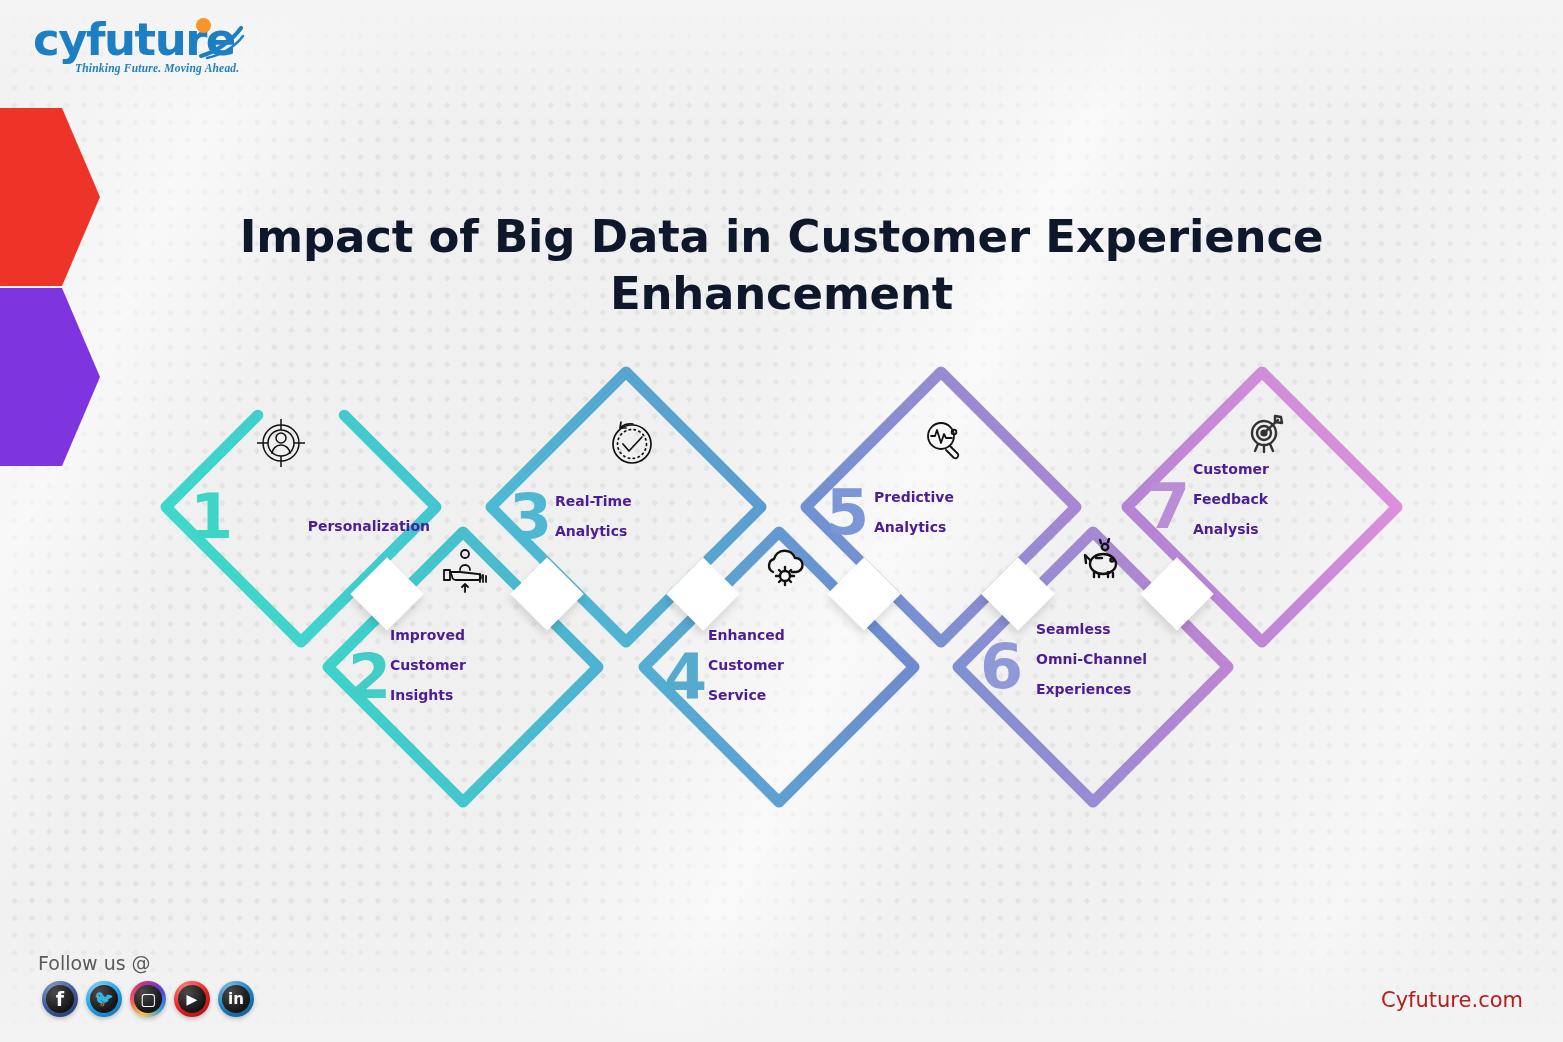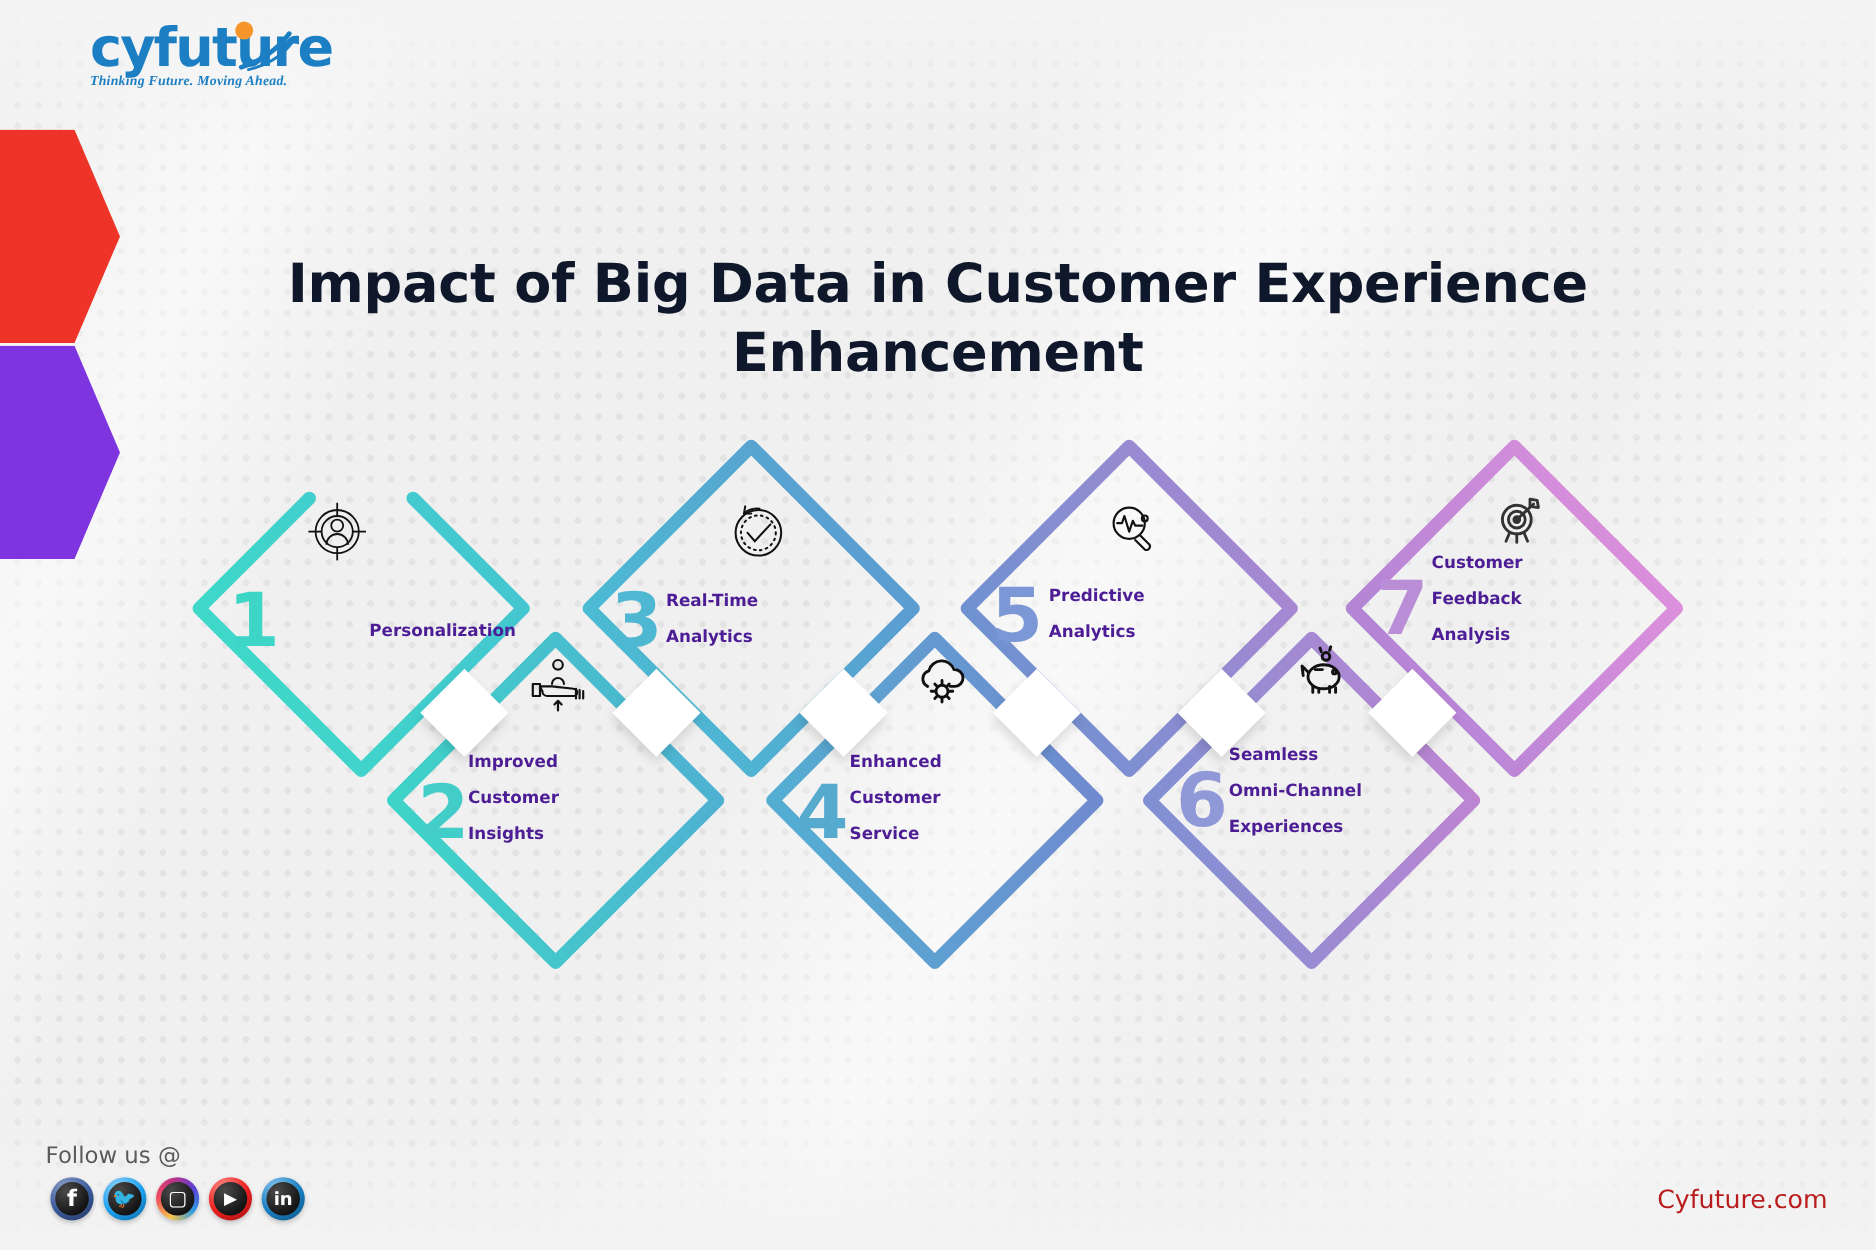--- a/index.html
+++ b/index.html
@@ -63,21 +63,20 @@
     height: 62px;
   }
   .logo-text {
     font-family: "DejaVu Sans", sans-serif;
     font-weight: 700;
     font-size: 45px;
     letter-spacing: -1.5px;
     color: #1d7fc3;
     line-height: 48px;
     white-space: nowrap;
-    margin-left: 42px;
   }
   .logo-tag {
     font-family: "Liberation Serif", serif;
     font-style: italic;
     font-weight: 700;
     font-size: 11.5px;
     letter-spacing: 0.2px;
     color: #1d7fc3;
     margin-top: -2px;
     padding-left: 42px;
@@ -413,21 +412,21 @@
             <path d="M27 5 l-1 -3 M34 4 l1 -3"></path>
             <path d="M16 26 a13 10 0 1 1 26 0 a13 10 0 0 1 -26 0 z"></path>
             <path d="M16 22 l-5 -5 l1 8"></path>
             <path d="M20 34 v5 M25 36 v3 M34 34 v5 M39 35 v4"></path>
             <circle cx="38" cy="22" r="1.6"></circle>
             <path d="M22 20 h6"></path>
           </g>
         </svg>
       </div>
       <div class="dnum" style="left:36px; top:118px; color:#9099d8;">6</div>
-      <div class="dlabel" style="left:80px; top:96px; width:200px;">Seamless
+      <div class="dlabel" style="left:92px; top:96px; width:200px;">Seamless
 Omni-Channel
 Experiences</div>
     </div>
 
     <div class="diamond" style="left:1113px; top:28px;">
       <svg viewBox="0 0 298 298">
         <defs>
           <linearGradient id="g7" x1="0%" y1="60%" x2="100%" y2="10%">
             <stop offset="0%" stop-color="#b184d4"></stop>
               <stop offset="100%" stop-color="#e391dd"></stop>

